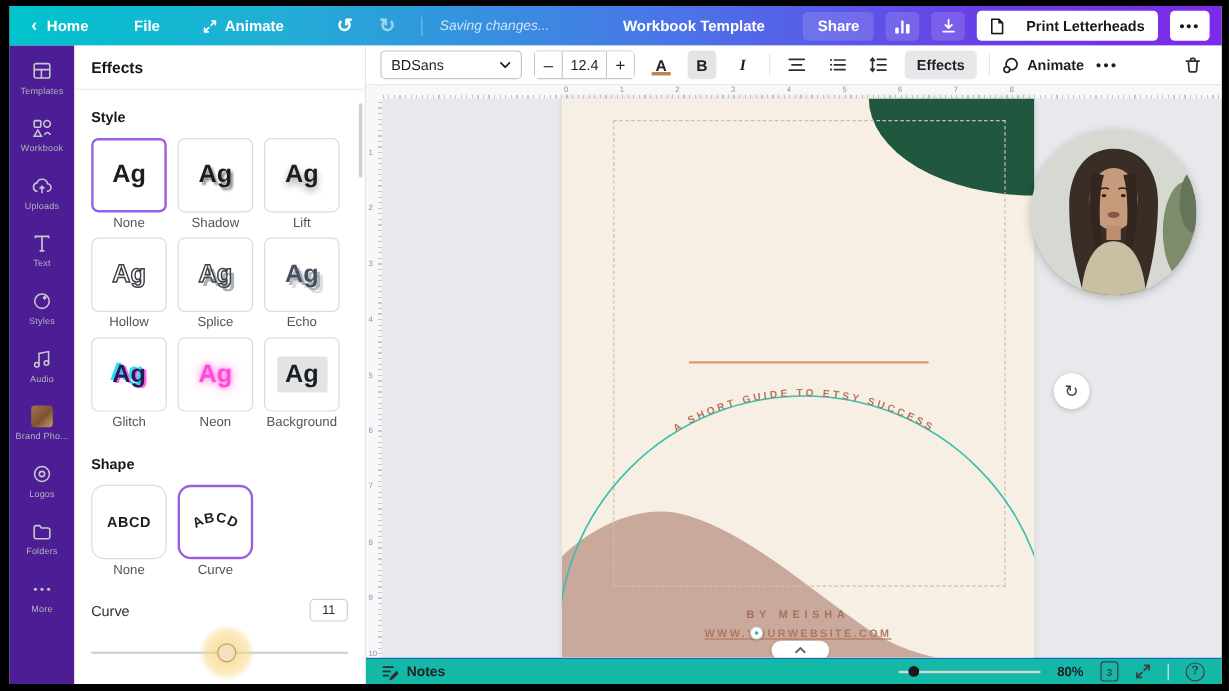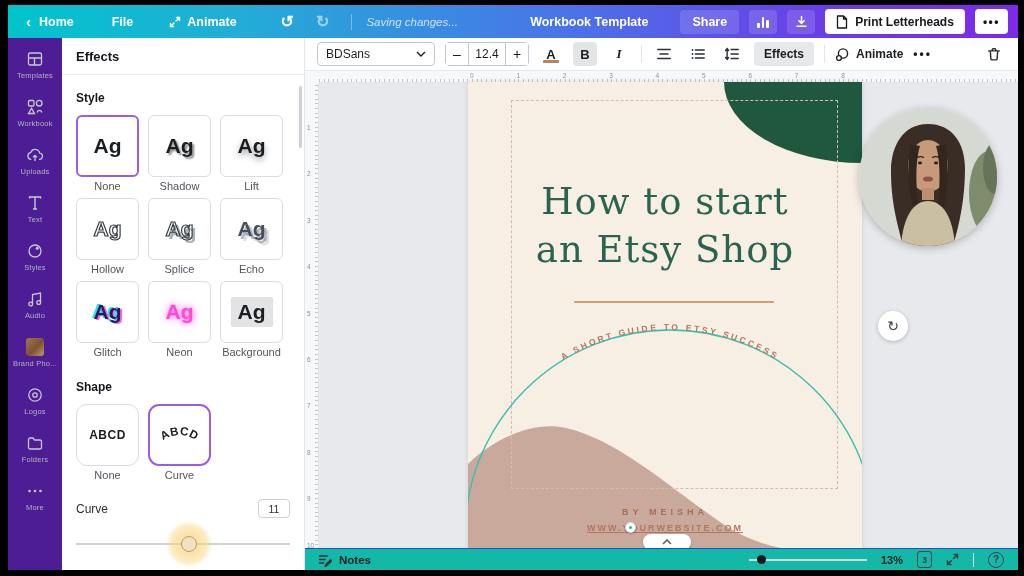--- a/index.html
+++ b/index.html
@@ -21,21 +21,21 @@
   .tb-sep { width:1px; height:16px; background:rgba(255,255,255,.35); margin:0 14px 0 16px; }
   .tb-saving { font:italic 11.5px "Liberation Sans",sans-serif; color:rgba(255,255,255,.75); }
   .tb-right { margin-left:auto; display:flex; align-items:center; gap:10px; }
   .tb-doctitle { font:600 12.5px "Liberation Sans",sans-serif; margin-right:22px; }
   .tb-ghost { background:rgba(255,255,255,.14); border:none; border-radius:4px; height:24px;
               color:#fff; font:600 12.5px "Liberation Sans",sans-serif; padding:0 12px;
               display:flex; align-items:center; gap:5px; cursor:pointer; }
   .tb-ghost.iconbtn { width:28px; padding:0; justify-content:center; }
   .tb-white { background:#fff; border:none; border-radius:4px; height:25px; color:#15181c;
               font:700 12px "Liberation Sans",sans-serif; padding:0 11px; display:flex;
-              align-items:center; gap:7px; cursor:pointer; }
+              align-items:center; gap:18px; cursor:pointer; }
   .bars { display:flex; align-items:flex-end; gap:2px; height:12px; }
   .bars i { width:2.5px; background:#fff; border-radius:1px; display:block; }
 
   
   .main { flex:1; display:flex; min-height:0; }
 
   
   .sidebar { width:54px; flex:0 0 54px; background:#4c1d95; display:flex; flex-direction:column;
              padding-top:3px; }
   .side-item { height:48px; display:flex; flex-direction:column; align-items:center;
@@ -488,24 +488,20 @@
             <span class="rnum" style="top: 470.6px; left: 2px;">10</span>
           </div>
         <div class="corner"></div>
 
         <div class="page">
           <div class="blob-green"></div>
           <svg class="blob-mauve" width="394" height="470" viewBox="0 0 394 470">
             <path d="M0,382 C22,360 62,338 98,346 C150,358 200,404 252,440 C278,458 304,466 336,470 L0,470 Z" fill="#c9a99c"></path>
           </svg>
           <div class="guide-rect"></div>
-          <div class="poster-title">
-            <div>How to start</div>
-            <div>an Etsy Shop</div>
-          </div>
           <div class="title-divider"></div>
           <svg class="circle-svg" width="394" height="556" viewBox="0 0 394 556">
             <circle cx="202" cy="453" r="205" fill="none" stroke="#3abfae" stroke-width="1.4"></circle>
             <path id="arcPath" d="M -3,453 A 205,205 0 0 1 407,453" fill="none"></path>
             <text font-family="Liberation Sans, sans-serif" font-size="8.5" font-weight="600" letter-spacing="2.6" fill="#b0775e">
               <textPath href="#arcPath" startOffset="50%" text-anchor="middle" id="curvedText">A SHORT GUIDE TO ETSY SUCCESS</textPath>
             </text>
           </svg>
           <div class="byline">BY MEISHA</div>
           <div class="website">WWW.YOURWEBSITE.COM</div>
@@ -549,21 +545,21 @@
           <svg viewBox="0 0 14 14">
             <path d="M1.5,3 h8 M1.5,6.5 h5.5 M1.5,10 h4 M8,11.5 l4.5,-4.5 1,1 -4.5,4.5 -1.6,.6 z"></path>
           </svg>
           <span>Notes</span>
         </button>
         <div class="sb-right">
           <div class="zoom-slider">
             <div class="track"></div>
             <div class="knob"></div>
           </div>
-          <span class="zoom-pct">13%</span>
+          <span class="zoom-pct">80%</span>
           <button class="pages-ind">
               <span>3</span>
             </button>
           <button class="icon-plain">
             <svg viewBox="0 0 13 13">
                 <path d="M8,1.5 h3.5 v3.5 M11.5,1.5 L7.5,5.5 M5,11.5 H1.5 V8 M1.5,11.5 L5.5,7.5"></path>
               </svg>
           </button>
           <span class="sb-div"></span>
           <button class="help-btn">

